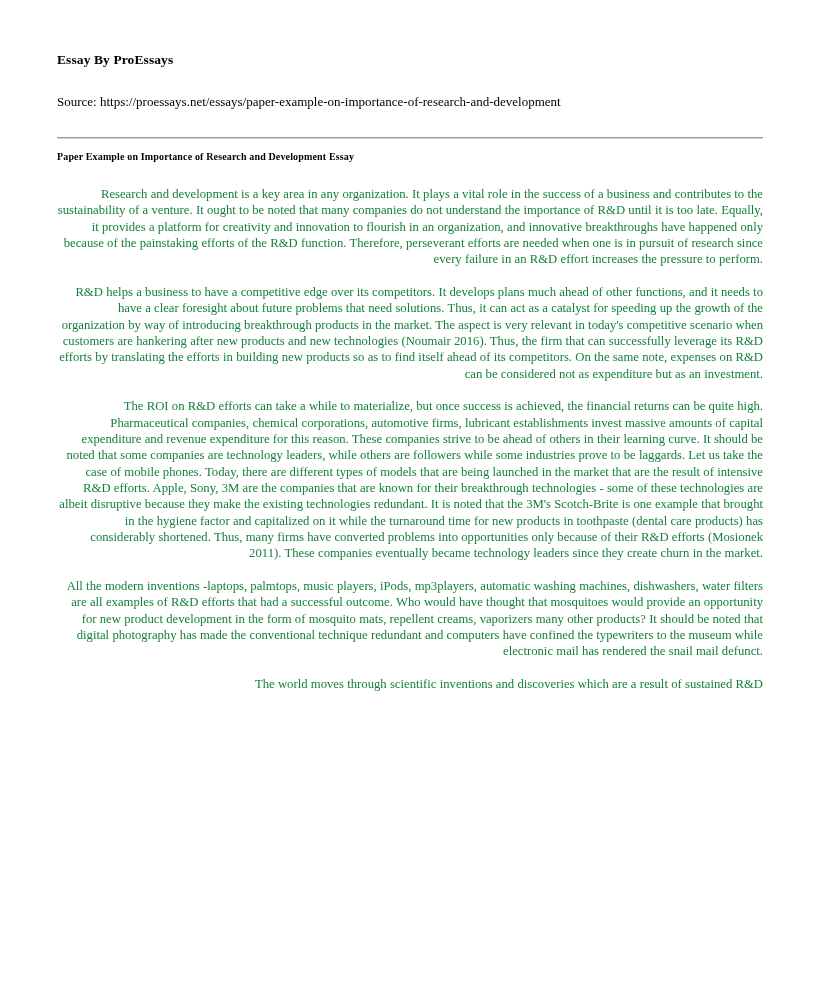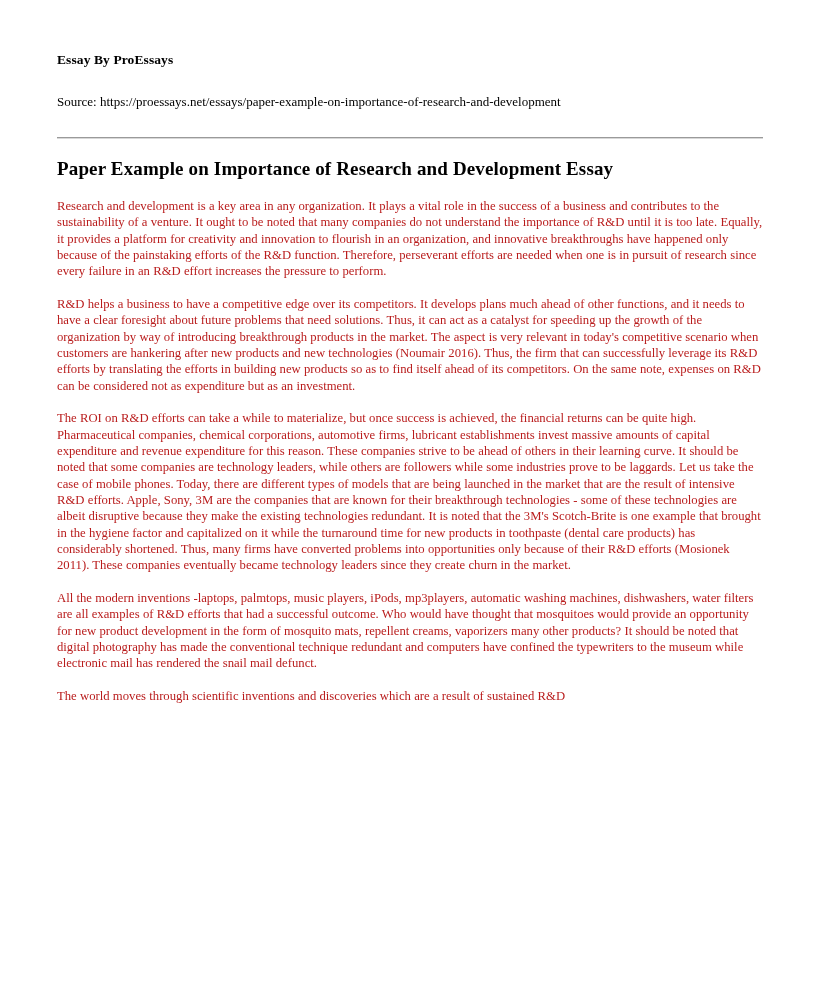--- a/index.html
+++ b/index.html
@@ -53,25 +53,25 @@
     border: 0;
     border-top: 1px solid #9a9a9a;
     border-bottom: 1px solid #d8d8d8;
     width: 706px;
   }
 
   
   .doc-title {
     font-family: "Liberation Serif", "DejaVu Serif", serif;
     font-weight: bold;
-    font-size: 19px;
+    font-size: 10px;
     line-height: 17px;
     letter-spacing: 0.15px;
     margin: 0;
-    padding-top: 21px;
+    padding-top: 9px;
   }
 
   
   .section-heading {
     font-family: "Liberation Serif", "DejaVu Serif", serif;
     font-weight: bold;
     font-size: 25px;
     line-height: 28px;
     margin: 0;
     padding-top: 44px;
@@ -79,23 +79,23 @@
   }
 
   
   .body-copy {
     padding-top: 21px;
   }
   .body-copy p {
     font-family: "Liberation Serif", "DejaVu Serif", serif;
     font-size: 12.7px;
     line-height: 16.35px;
-    text-align: left;
+    text-align: right;
     margin: 0 0 16.3px 0;
-    color: #b91c1c;
+    color: #15803d;
     max-width: 709px;
     word-spacing: 0.1px;
   }
   .body-copy p:last-child {
     margin-bottom: 12px;
   }
 </style>
 </head>
 <body>
 

